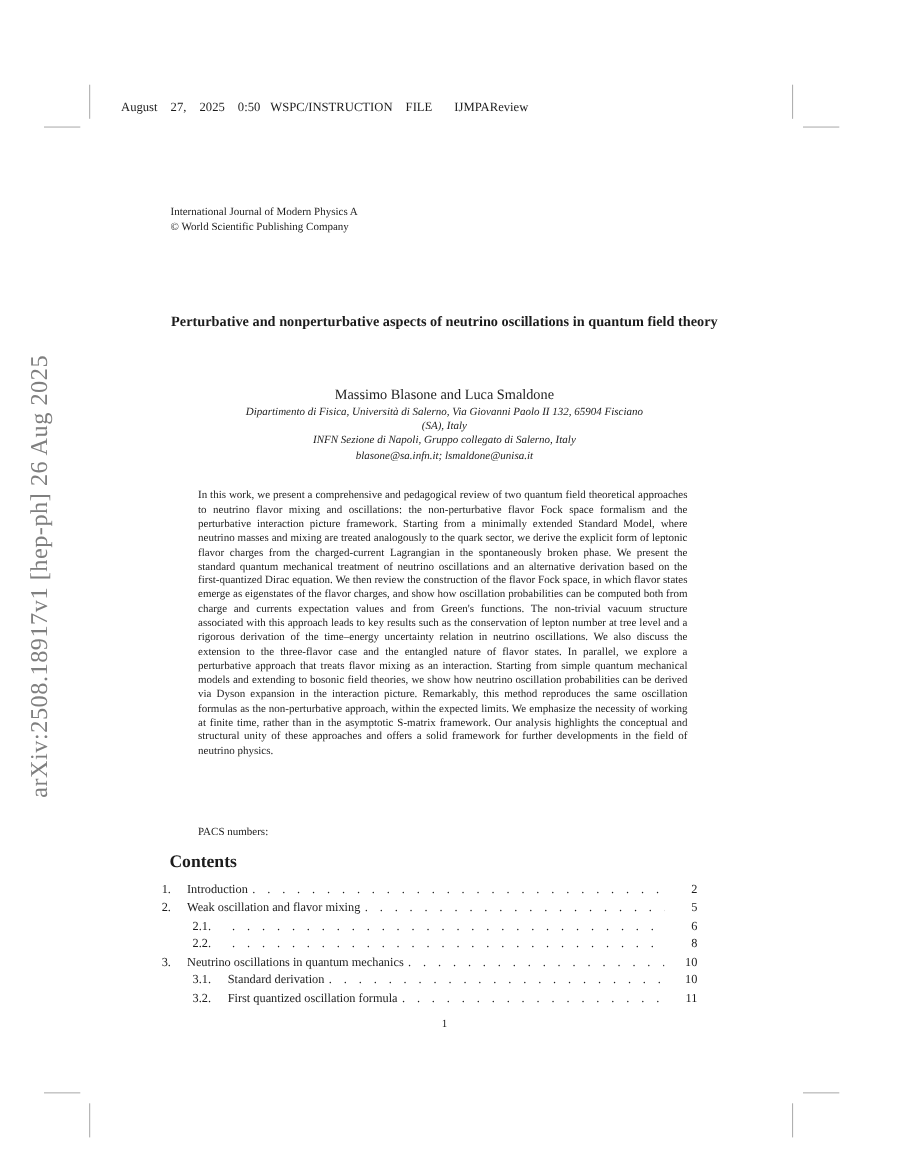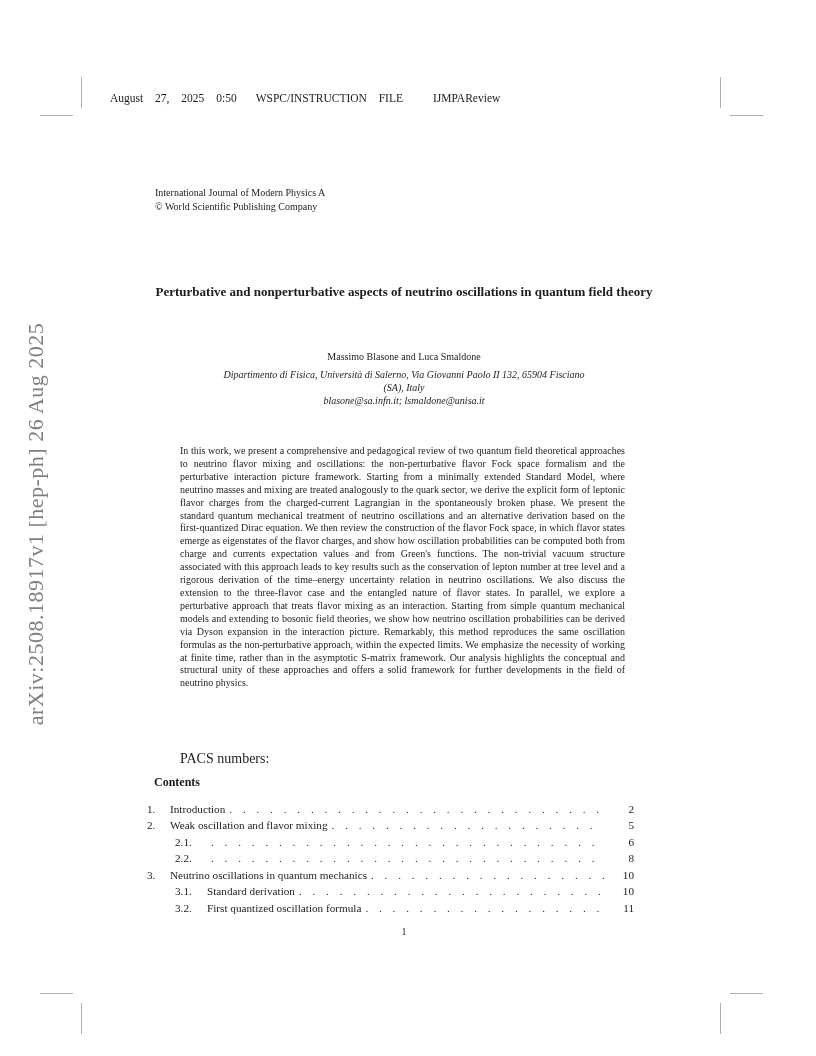--- a/index.html
+++ b/index.html
@@ -24,21 +24,21 @@
     left: 36px; top: 524px;
     transform: translate(-50%, -50%) rotate(-90deg);
     white-space: nowrap;
     font-size: 22px;
     color: #7f7f7f;
     letter-spacing: 0.5px;
   }
 
   .running-header {
     left: 110px; top: 92px;
-    display: flex; gap: 19px;
+    display: flex; gap: 9px;
     font-size: 11.5px;
     word-spacing: 9px;
     white-space: nowrap;
   }
   .running-header .seg-doc { margin-left: 11px; }
 
   .journal-block {
     left: 155px; top: 186px;
     font-size: 10px; line-height: 13.5px;
   }
@@ -46,42 +46,42 @@
   .title {
     left: 150px; top: 283px; width: 508px;
     margin: 0;
     font-size: 13px; font-weight: bold;
     line-height: 17.5px;
     text-align: center;
   }
 
   .authors {
     left: 150px; top: 351px; width: 508px;
-    font-size: 10px; text-align: center;
+    font-size: 13px; text-align: center;
   }
 
   .affiliation {
     left: 150px; top: 368px; width: 508px;
     font-size: 10px; font-style: italic;
     line-height: 13.2px; text-align: center;
   }
 
   .abstract {
     left: 180px; top: 445px; width: 445px;
     margin: 0;
     font-size: 10px; line-height: 12.9px;
     text-align: justify;
   }
 
-  .pacs { left: 180px; top: 751px; font-size: 14px; }
+  .pacs { left: 180px; top: 751px; font-size: 10px; }
 
   .contents-heading {
     left: 154px; top: 775px;
     margin: 0;
-    font-size: 12px; font-weight: bold;
+    font-size: 16px; font-weight: bold;
   }
 
   .toc {
     left: 147px; top: 801px; width: 487px;
     font-size: 11.2px;
   }
   .toc-row {
     display: flex;
     align-items: baseline;
     line-height: 16.45px;
@@ -134,20 +134,21 @@
     <div>© World Scientific Publishing Company</div>
   </div>
 
   <h1 class="abs title">Perturbative and nonperturbative aspects of neutrino oscillations in quantum field theory</h1>
 
   <div class="abs authors">Massimo Blasone and Luca Smaldone</div>
 
   <div class="abs affiliation">
     <div>Dipartimento di Fisica, Università di Salerno, Via Giovanni Paolo II 132, 65904 Fisciano</div>
     <div>(SA), Italy</div>
+    <div>INFN Sezione di Napoli, Gruppo collegato di Salerno, Italy</div>
     <div>blasone@sa.infn.it; lsmaldone@unisa.it</div>
   </div>
 
   <p class="abs abstract">In this work, we present a comprehensive and pedagogical review of two quantum field theoretical approaches to neutrino flavor mixing and oscillations: the non-perturbative flavor Fock space formalism and the perturbative interaction picture framework. Starting from a minimally extended Standard Model, where neutrino masses and mixing are treated analogously to the quark sector, we derive the explicit form of leptonic flavor charges from the charged-current Lagrangian in the spontaneously broken phase. We present the standard quantum mechanical treatment of neutrino oscillations and an alternative derivation based on the first-quantized Dirac equation. We then review the construction of the flavor Fock space, in which flavor states emerge as eigenstates of the flavor charges, and show how oscillation probabilities can be computed both from charge and currents expectation values and from Green's functions. The non-trivial vacuum structure associated with this approach leads to key results such as the conservation of lepton number at tree level and a rigorous derivation of the time–energy uncertainty relation in neutrino oscillations. We also discuss the extension to the three-flavor case and the entangled nature of flavor states. In parallel, we explore a perturbative approach that treats flavor mixing as an interaction. Starting from simple quantum mechanical models and extending to bosonic field theories, we show how neutrino oscillation probabilities can be derived via Dyson expansion in the interaction picture. Remarkably, this method reproduces the same oscillation formulas as the non-perturbative approach, within the expected limits. We emphasize the necessity of working at finite time, rather than in the asymptotic S-matrix framework. Our analysis highlights the conceptual and structural unity of these approaches and offers a solid framework for further developments in the field of neutrino physics.</p>
 
   <div class="abs pacs">PACS numbers:</div>
 
   <h2 class="abs contents-heading">Contents</h2>
   <div class="abs toc">
   <div class="toc-row">

